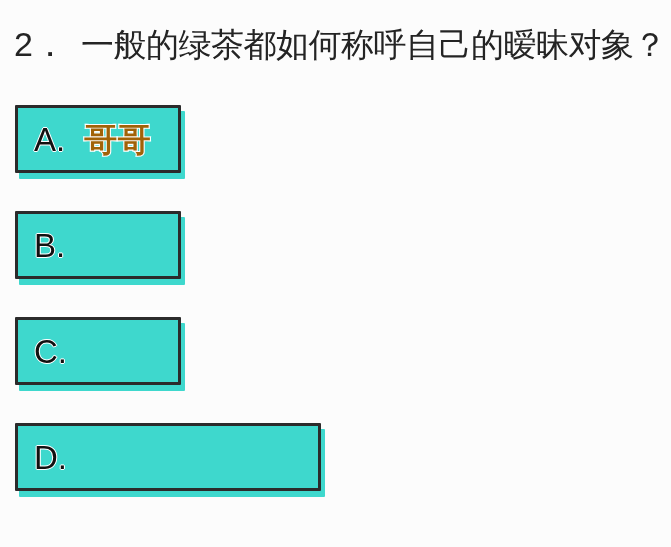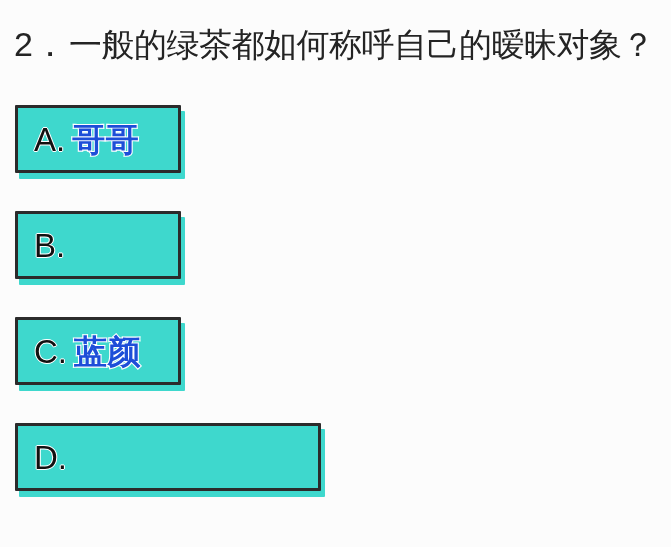--- a/index.html
+++ b/index.html
@@ -35,21 +35,21 @@
   .q-number {
     font-size: 34px;
     font-weight: 400;
     letter-spacing: 0px;
     line-height: 1;
   }
   .q-text {
     font-size: 33px;
     font-weight: 400;
     line-height: 1;
-    margin-left: 2px;
+    margin-left: 14px;
     letter-spacing: -0.5px;
   }
 
   
   .option {
     position: absolute;
     left: 15px;
   }
   .option-shadow {
     position: absolute;
@@ -91,23 +91,23 @@
     letter-spacing: 0px;
     -webkit-text-stroke: 0.6px #ffffff;
     paint-order: stroke fill;
     text-shadow:
       1px 0 0 #ffffff, -1px 0 0 #ffffff,
       0 1px 0 #ffffff, 0 -1px 0 #ffffff;
   }
   .opt-label {
     font-size: 33px;
     font-weight: 700;
-    color: #1d4ed8;
+    color: #a16207;
     line-height: 1;
-    margin-left: 7px;
+    margin-left: 19px;
     letter-spacing: 0.5px;
     -webkit-text-stroke: 2.2px #ffffff;
     paint-order: stroke fill;
   }
 
   
   #option-a { top: 105px; width: 166px; height: 68px; }
   #option-b { top: 211px; width: 166px; height: 68px; }
   #option-c { top: 317px; width: 166px; height: 68px; }
   #option-d { top: 423px; width: 306px; height: 68px; }
@@ -137,21 +137,20 @@
     <div class="option-inner">
       <span class="opt-letter">B.</span>
     </div>
   </div>
 
   <div class="option" id="option-c">
     <div class="option-shadow"></div>
     <div class="option-frame"></div>
     <div class="option-inner">
       <span class="opt-letter">C.</span>
-      <span class="opt-label">蓝颜</span>
     </div>
   </div>
 
   <div class="option" id="option-d">
     <div class="option-shadow"></div>
     <div class="option-frame"></div>
     <div class="option-inner">
       <span class="opt-letter">D.</span>
     </div>
   </div>

